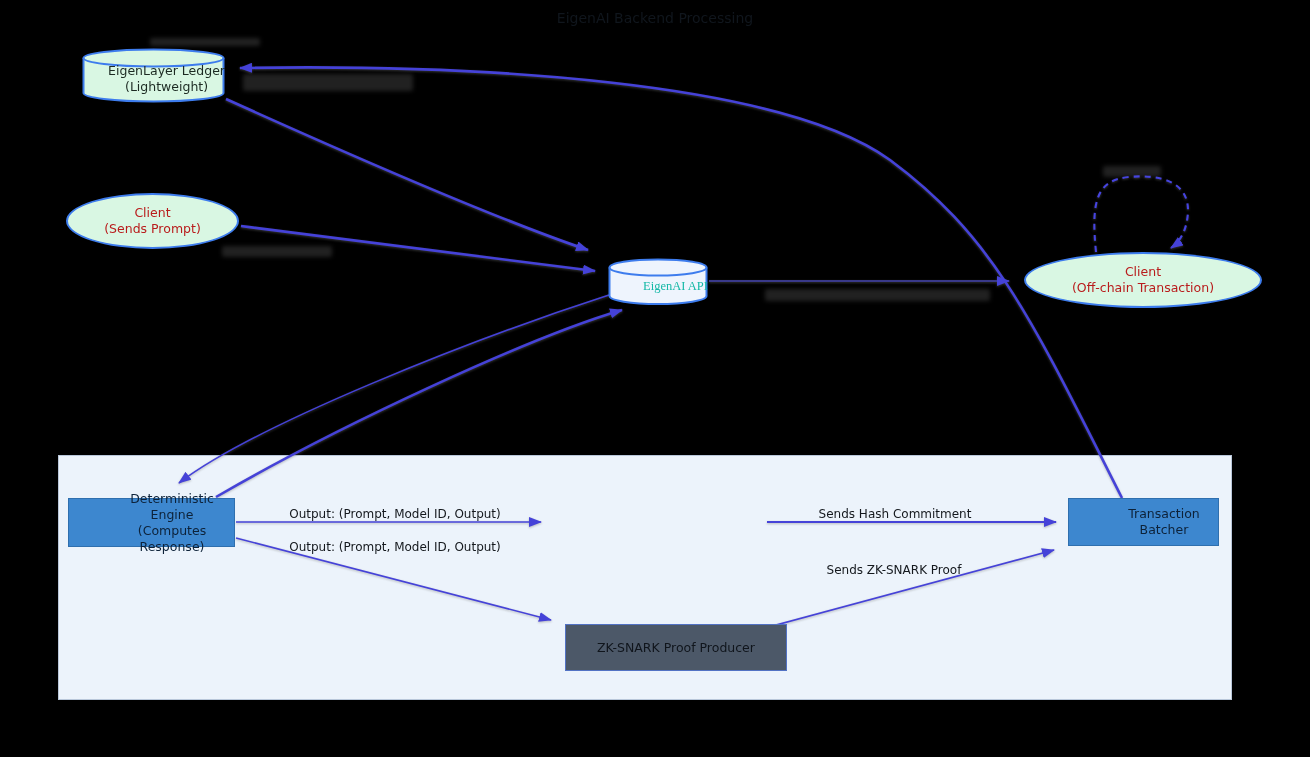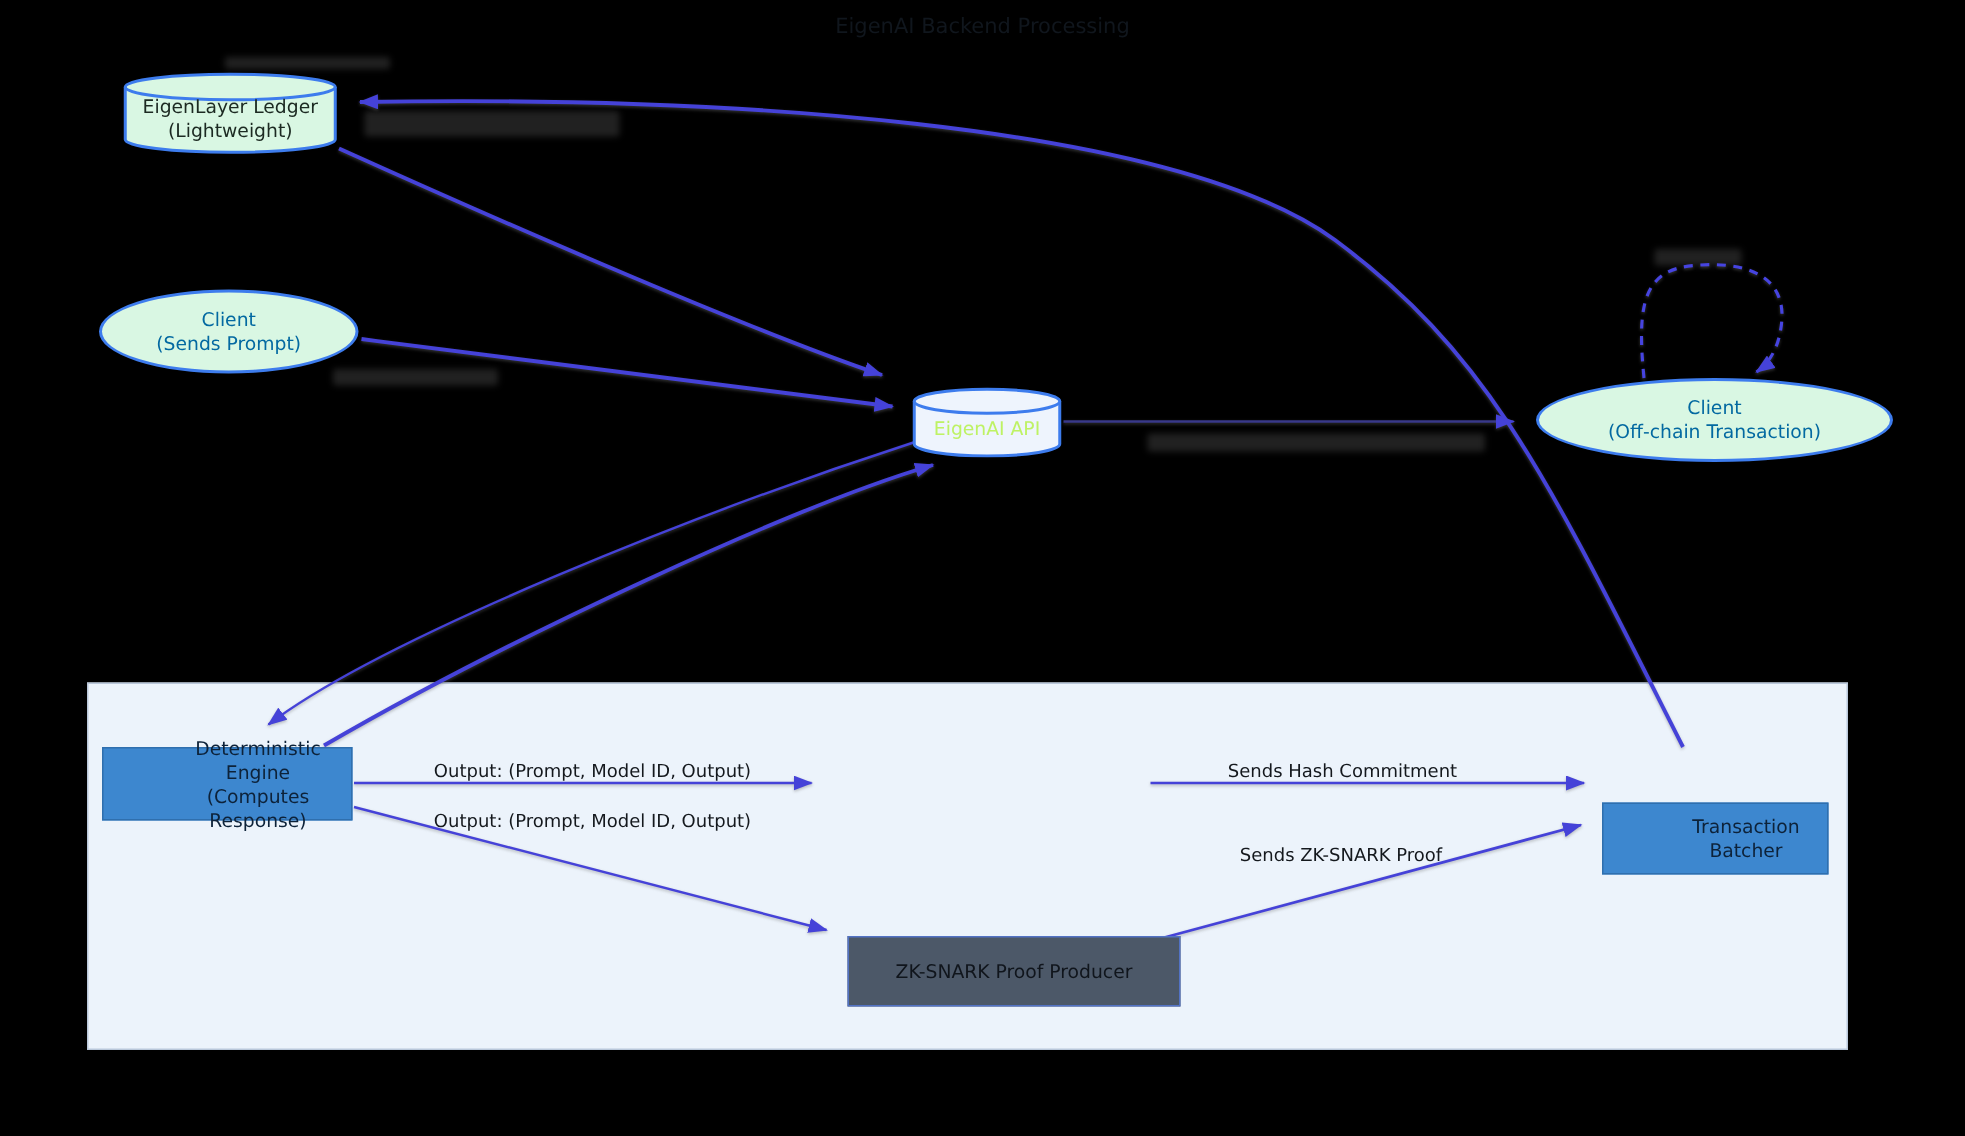--- a/index.html
+++ b/index.html
@@ -19,24 +19,24 @@
     position:absolute;left:0;top:10px;width:100%;text-align:center;
     font-size:14px;color:#10161d;z-index:3;
   }
   
   .node{position:absolute;z-index:3;display:flex;flex-direction:column;
     align-items:center;justify-content:center;text-align:center;box-sizing:border-box;}
   .node span{display:block;line-height:1.28;}
   
   .ellipse{
     border-radius:50%;background:#d9f7e3;border:2px solid #3d7ced;
-    color:#0369a1;font-size:12.5px;
+    color:#b91c1c;font-size:12.5px;
   }
   
-  .cylinder{color:#1c2a22;font-size:12.5px;}
+  .cylinder{color:#1c2a22;font-size:12.5px;align-items:flex-end;}
   .cylinder .shape{position:absolute;left:0;top:0;z-index:-1;}
   .cylinder .txt{position:relative;padding-top:6px;}
   
   .box{font-size:12.5px;border:1px solid transparent;}
   .box-blue{background:#3d87cf;border-color:#2f6fae;color:#0d2239;padding-left:41px;}
   .box-slate{background:#48525f;border-color:#3a4450;color:#10151c;}
   .box-slate2{background:#4c5868;border-color:#5272c4;color:#10151c;}
   
   .edge-label{
     position:absolute;z-index:3;font-size:12px;color:#14181d;white-space:nowrap;
@@ -99,21 +99,21 @@
       <span>EigenLayer Ledger</span>
       <span>(Lightweight)</span>
     </div>
   </div>
 
   <div class="node ellipse" style="left:66px;top:193px;width:173px;height:56px;">
     <span>Client</span>
     <span>(Sends Prompt)</span>
   </div>
 
-  <div class="node cylinder" style="left:608px;top:258px;width:100px;height:47px;color:#bef264;">
+  <div class="node cylinder" style="left:608px;top:258px;width:100px;height:47px;color:#14b8a6;font-family:Liberation Serif, serif;">
     <svg class="shape" width="100" height="47" viewBox="0 0 100 47">
       <path d="M 1.5,9.5 A 48.5,8 0 0 1 98.5,9.5 L 98.5,38 A 48.5,8 0 0 1 1.5,38 Z" fill="#eef4fd" stroke="#3d7ced" stroke-width="2"></path>
       <path d="M 1.5,9.5 A 48.5,8 0 0 0 98.5,9.5" fill="none" stroke="#3d7ced" stroke-width="2"></path>
     </svg>
     <div class="txt" style="padding-top:8px;">
       <span>EigenAI API</span>
     </div>
   </div>
 
   <div class="node ellipse" style="left:1024px;top:252px;width:238px;height:56px;">
@@ -124,21 +124,21 @@
   <div class="node box box-blue" style="left:68px;top:498px;width:167px;height:49px;">
     <span>Deterministic Engine</span>
     <span>(Computes Response)</span>
   </div>
 
 
   <div class="node box box-slate2" style="left:565px;top:624px;width:222px;height:47px;">
     <span>ZK-SNARK Proof Producer</span>
   </div>
 
-  <div class="node box box-blue" style="left:1068px;top:498px;width:151px;height:48px;margin-top:37px;">
+  <div class="node box box-blue" style="left:1068px;top:498px;width:151px;height:48px;">
     <span>Transaction Batcher</span>
   </div>
 
   <div class="edge-label" style="left:395px;top:507px;">Output: (Prompt, Model ID, Output)</div>
   <div class="edge-label" style="left:395px;top:540px;">Output: (Prompt, Model ID, Output)</div>
   <div class="edge-label" style="left:895px;top:507px;">Sends Hash Commitment</div>
   <div class="edge-label" style="left:894px;top:551px;margin-top:12px;">Sends ZK-SNARK Proof</div>
 
 </div>
 

